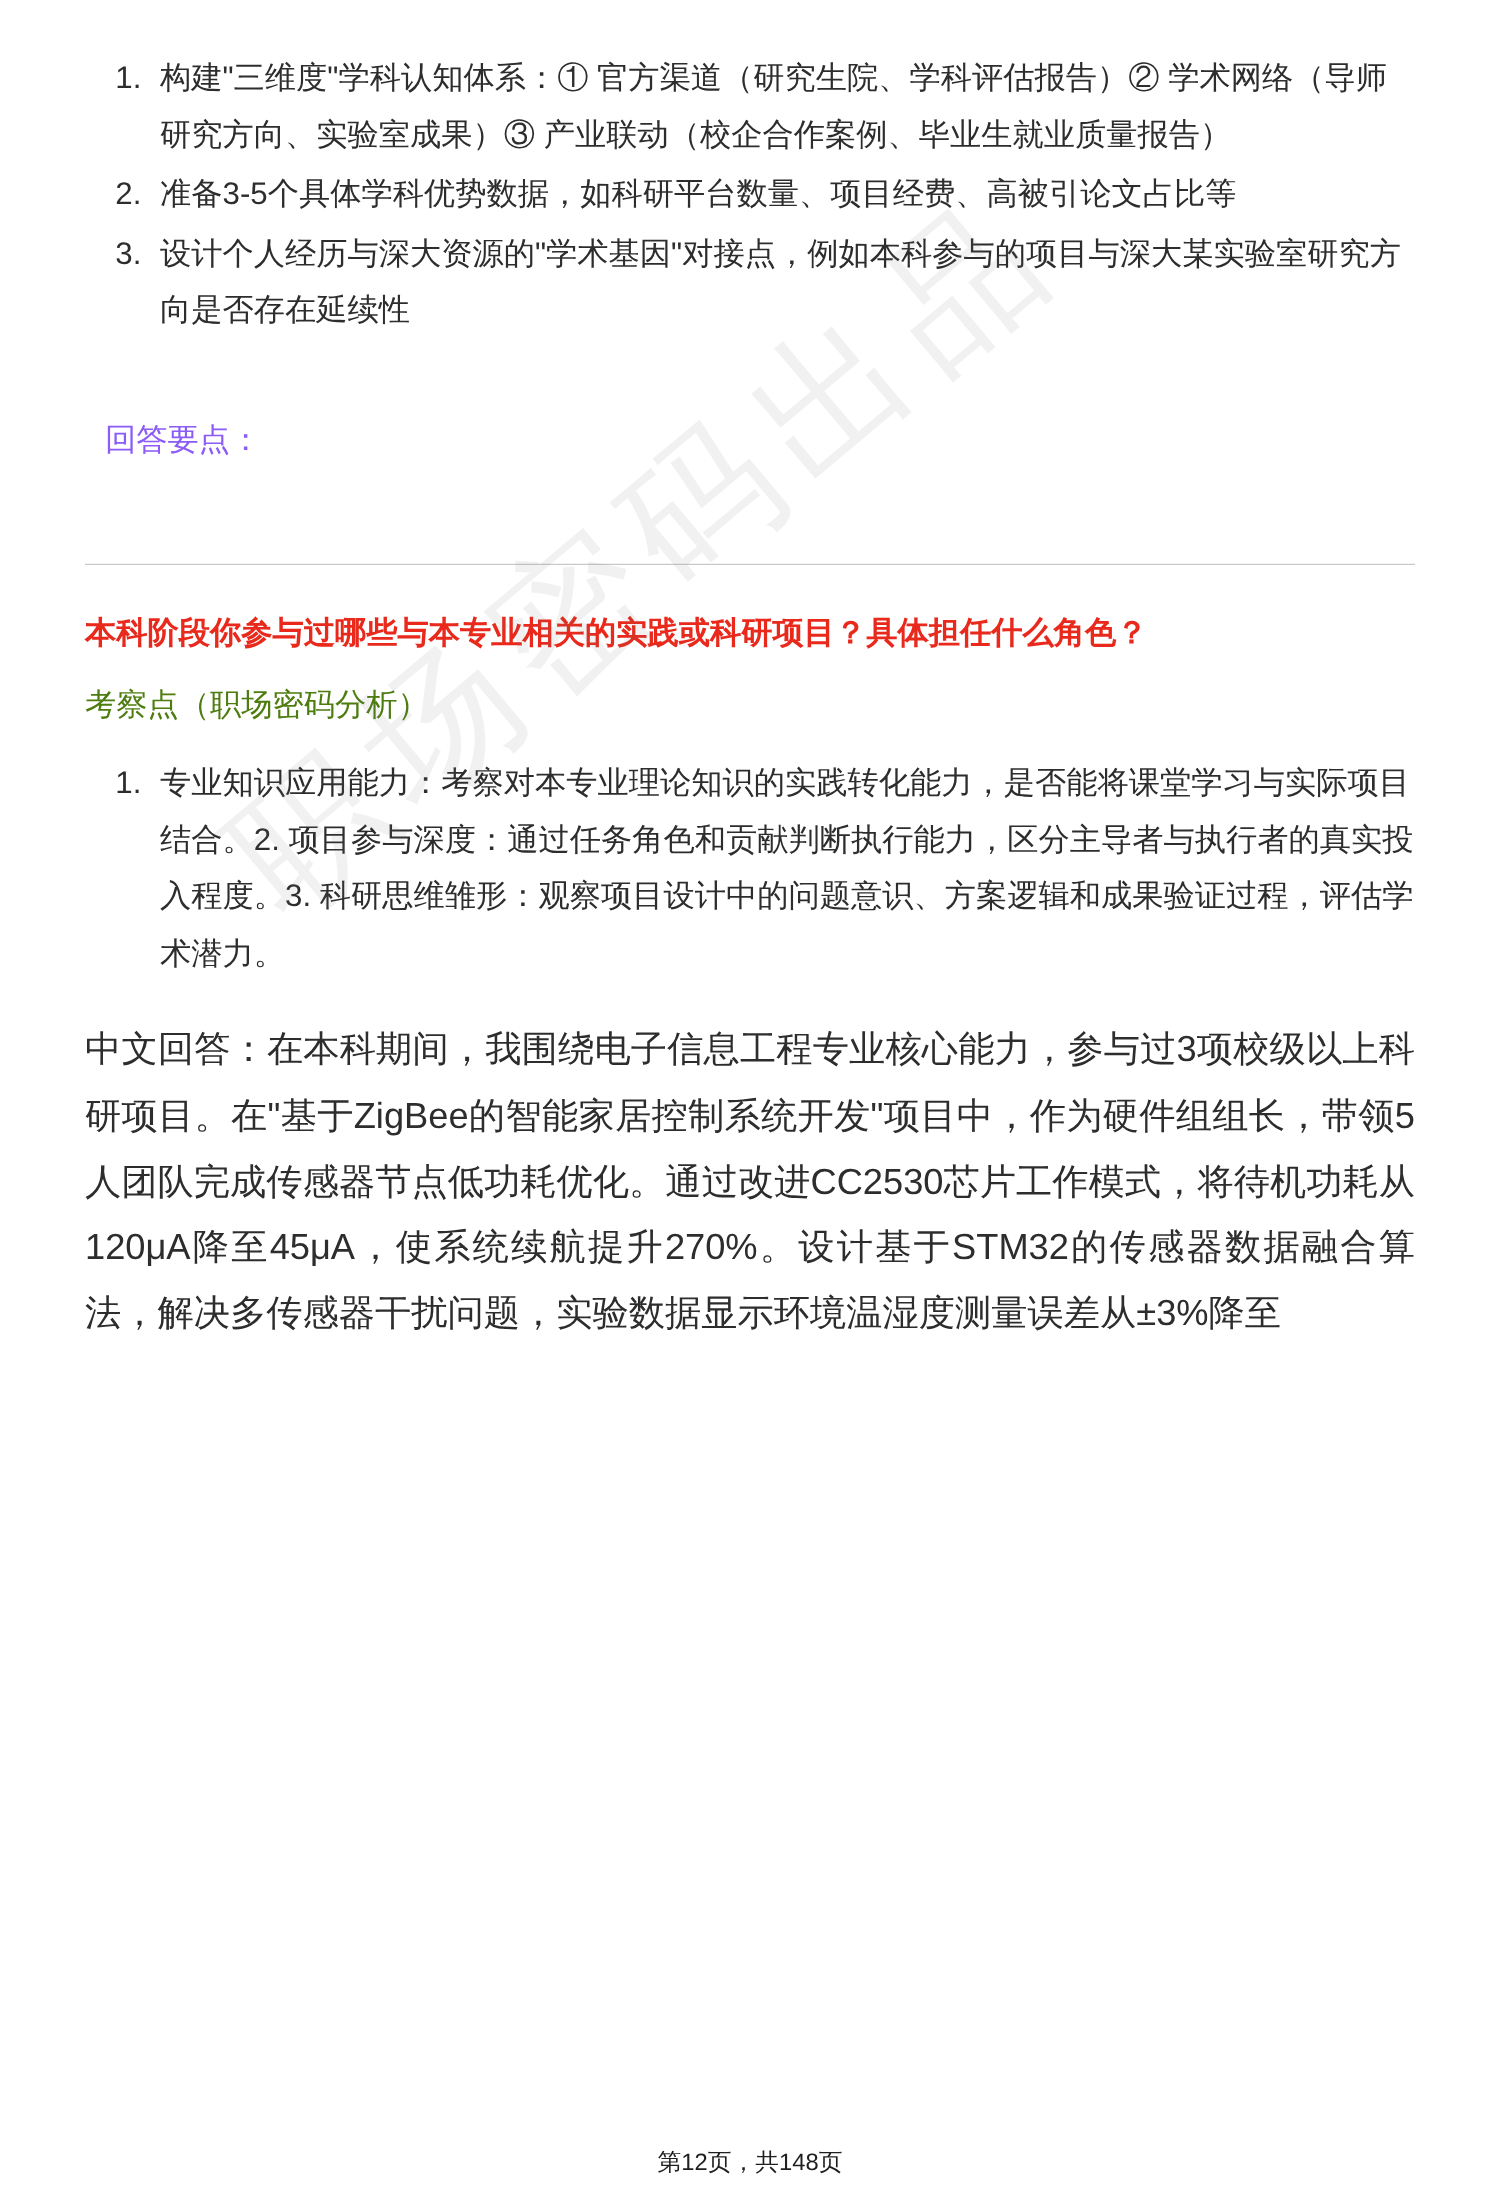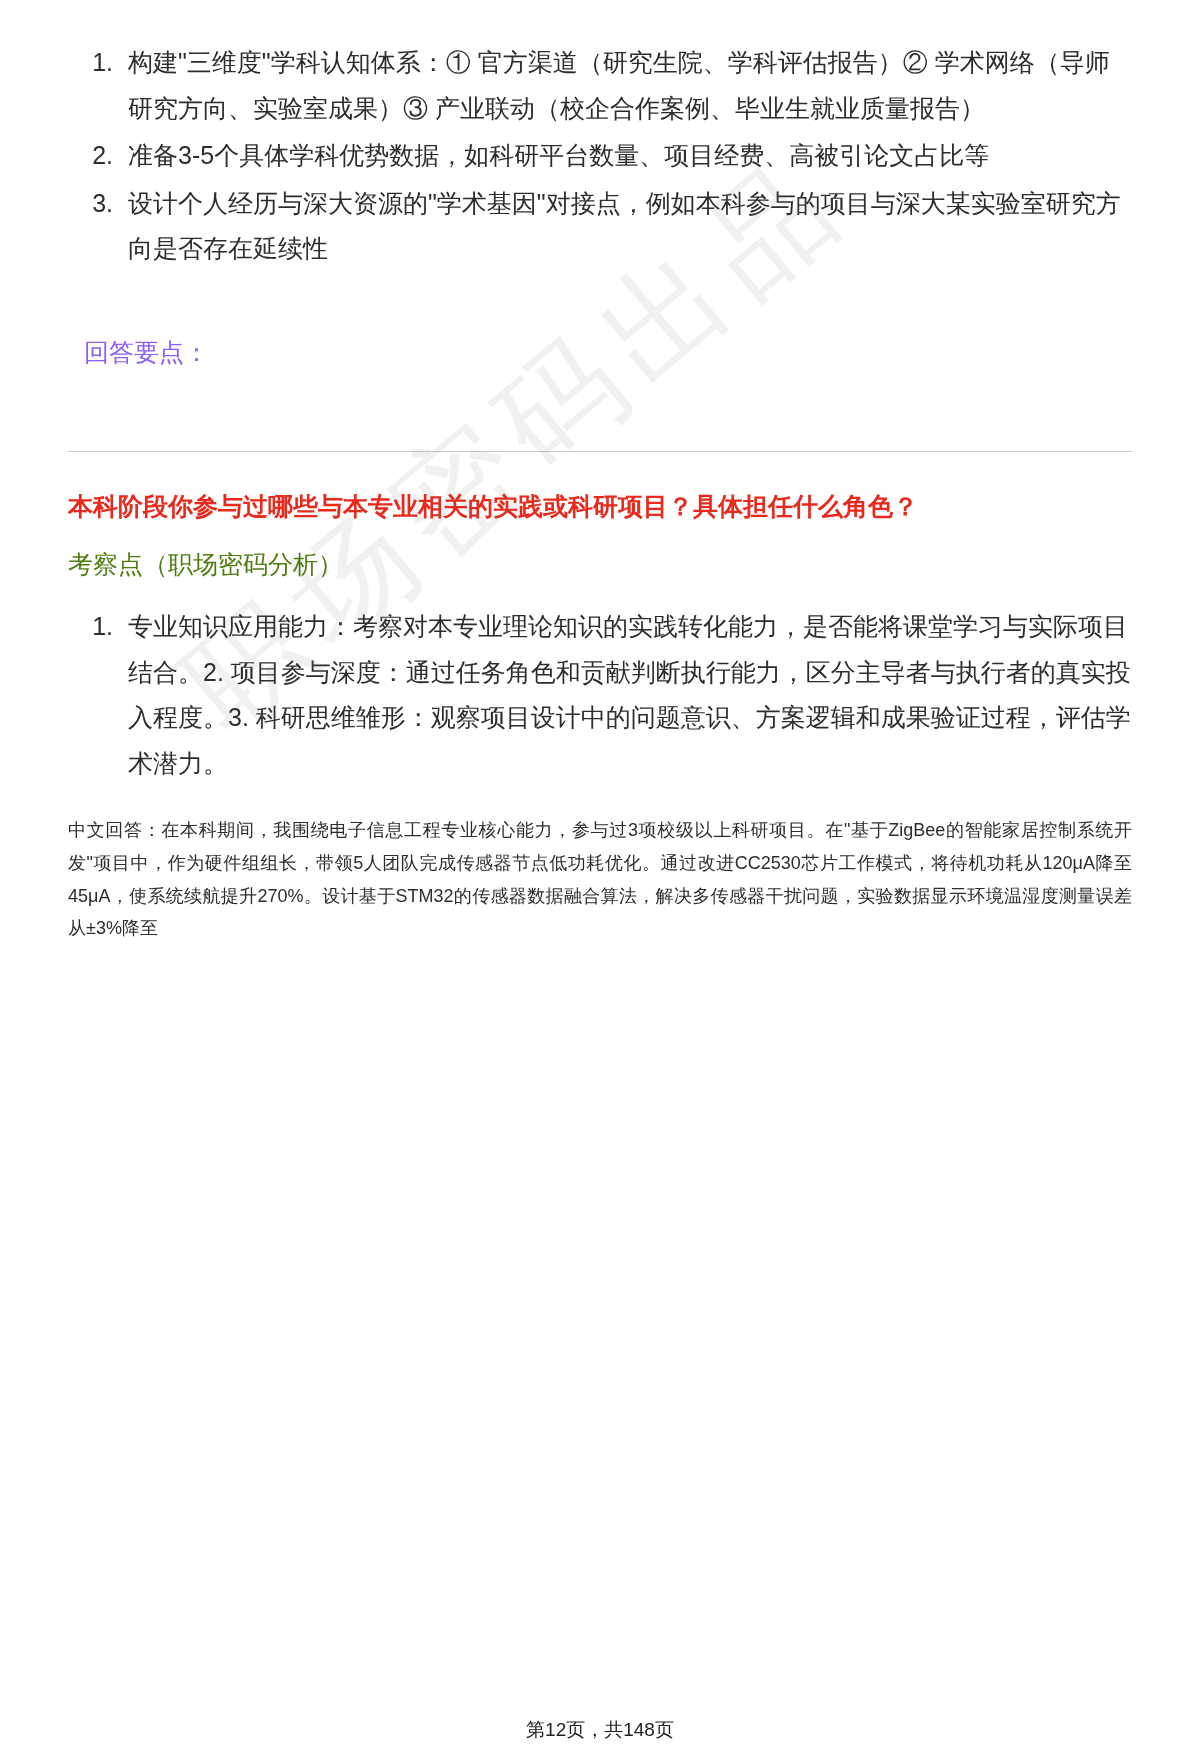--- a/index.html
+++ b/index.html
@@ -86,21 +86,21 @@
     position: absolute;
     left: 0;
     right: 0;
     bottom: 12px;
     text-align: center;
     font-size: 19px;
     color: #1f1f1f;
     font-family: "Liberation Sans", sans-serif;
   }
   .body-block {
-    font-size: 18px;
+    font-size: 29px;
     line-height: 1.82;
     color: #2d2d2d;
     margin: 0;
     text-align: justify;
   }
 </style>
 </head>
 <body>
 
 <div class="page">

